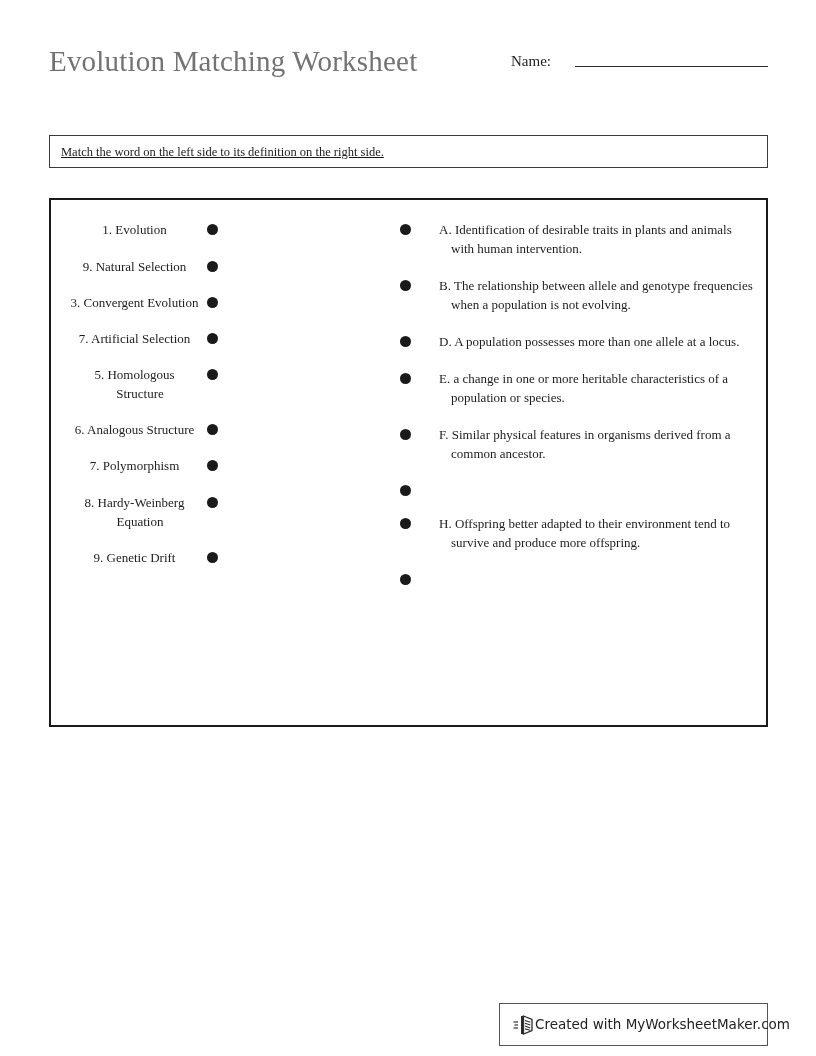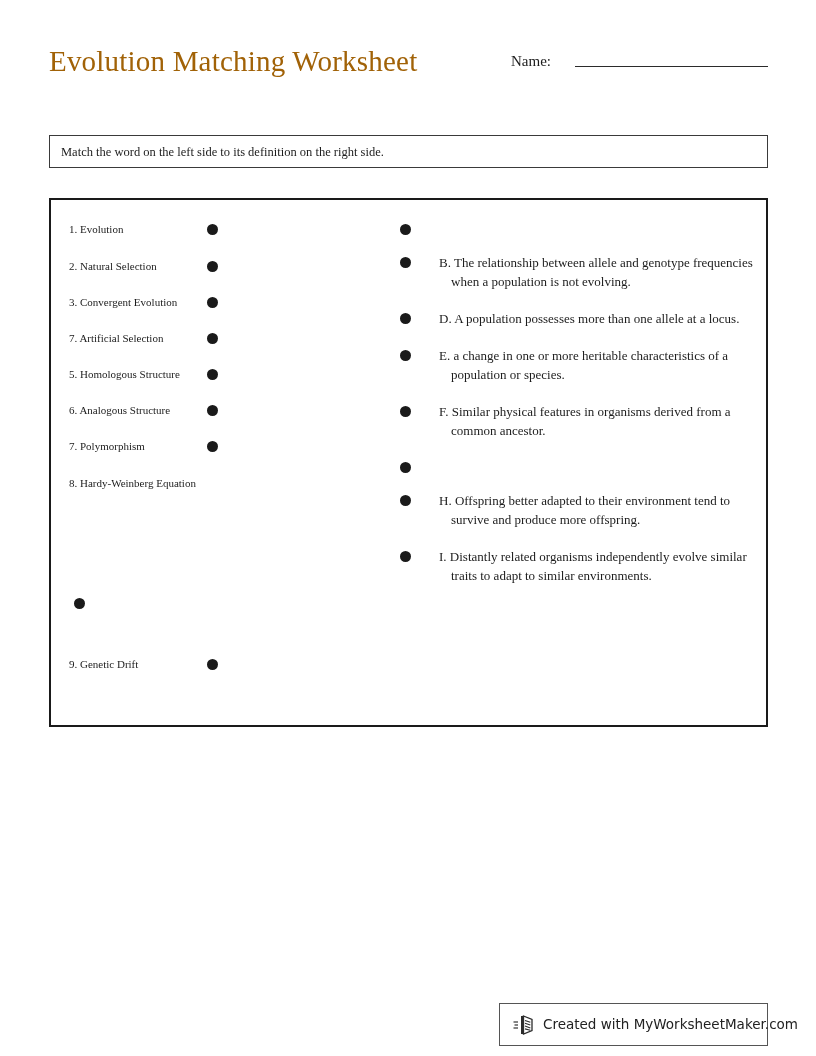--- a/index.html
+++ b/index.html
@@ -25,21 +25,21 @@
     height: 50px;
   }
   .worksheet-title {
     position: absolute;
     left: 0;
     top: 0;
     font-size: 29px;
     line-height: 34px;
     font-weight: normal;
     letter-spacing: 0.2px;
-    color: #a16207;
+    color: #737373;
     white-space: nowrap;
   }
   .name-block {
     position: absolute;
     right: 0;
     top: 8px;
     display: flex;
     align-items: flex-end;
     gap: 24px;
   }
@@ -61,20 +61,21 @@
     position: absolute;
     left: 49px;
     top: 135px;
     width: 719px;
     height: 33px;
     border: 1px solid #3a3a3a;
     box-sizing: border-box;
     display: flex;
     align-items: center;
     background: #fff;
+    text-decoration: underline;
   }
   .instruction-text {
     font-size: 12.5px;
     line-height: 16px;
     padding-left: 11px;
     color: #1c1c1c;
   }
 
   
   .match-panel {
@@ -109,26 +110,27 @@
   }
 
   .term-row {
     position: relative;
     display: flex;
     align-items: flex-start;
     margin-bottom: 18px;
   }
   .term-text {
     flex: 0 0 120px;
-    font-size: 11px;
+    font-size: 13px;
     line-height: 19px;
     color: #1c1c1c;
     padding-left: 2px;
     text-indent: -11px;
     margin-left: 11px;
+    text-align: center;
   }
   .term-dot-cell {
     flex: 0 0 40px;
     display: flex;
     justify-content: flex-start;
     padding-top: 4px;
     padding-left: 7px;
   }
 
   .def-row {
@@ -156,35 +158,35 @@
   .dot {
     width: 11px;
     height: 11px;
     border-radius: 50%;
     background: #1a1a1a;
     display: block;
   }
 
   
   .term-row.two-line { margin-bottom: 17px; }
-  .term-row.three-line { margin-bottom: 17px; flex-direction: column; }
+  .term-row.three-line { margin-bottom: 17px; }
 
   
   .footer-badge {
     position: absolute;
     left: 499px;
     top: 1003px;
     width: 269px;
     height: 43px;
     border: 1px solid #555;
     box-sizing: border-box;
     background: #fff;
     display: flex;
     align-items: center;
-    gap: 8px;
+    gap: 0;
     padding-left: 13px;
   }
   .badge-logo {
     width: 22px;
     height: 24px;
     flex: 0 0 22px;
     display: block;
   }
   .badge-text {
     font-family: "DejaVu Sans", "Liberation Sans", sans-serif;
@@ -216,21 +218,21 @@
     <div class="col-left">
 
       <div class="term-row">
         <div class="term-text">1. Evolution</div>
         <div class="term-dot-cell">
             <span class="dot"></span>
           </div>
       </div>
 
       <div class="term-row two-line">
-        <div class="term-text">2. Natural Selection</div>
+        <div class="term-text">9. Natural Selection</div>
         <div class="term-dot-cell">
             <span class="dot"></span>
           </div>
       </div>
 
       <div class="term-row two-line">
         <div class="term-text">3. Convergent Evolution</div>
         <div class="term-dot-cell">
             <span class="dot"></span>
           </div>
@@ -279,20 +281,21 @@
       </div>
 
     </div>
 
     <div class="col-right">
 
       <div class="def-row">
         <div class="def-dot-cell">
             <span class="dot"></span>
           </div>
+        <div class="def-text">A. Identification of desirable traits in plants and animals with human intervention.</div>
       </div>
 
       <div class="def-row">
         <div class="def-dot-cell">
             <span class="dot"></span>
           </div>
         <div class="def-text">B. The relationship between allele and genotype frequencies when a population is not evolving.</div>
       </div>
 
 
@@ -327,21 +330,20 @@
         <div class="def-dot-cell">
             <span class="dot"></span>
           </div>
         <div class="def-text">H. Offspring better adapted to their environment tend to survive and produce more offspring.</div>
       </div>
 
       <div class="def-row">
         <div class="def-dot-cell">
             <span class="dot"></span>
           </div>
-        <div class="def-text">I. Distantly related organisms independently evolve similar traits to adapt to similar environments.</div>
       </div>
 
     </div>
   </div>
 </div>
 
 <div class="footer-badge">
   <svg class="badge-logo" viewBox="0 0 22 24">
     <g fill="none" stroke="#333" stroke-width="1.2">
       <line x1="0.5" y1="9" x2="5" y2="9"></line>

